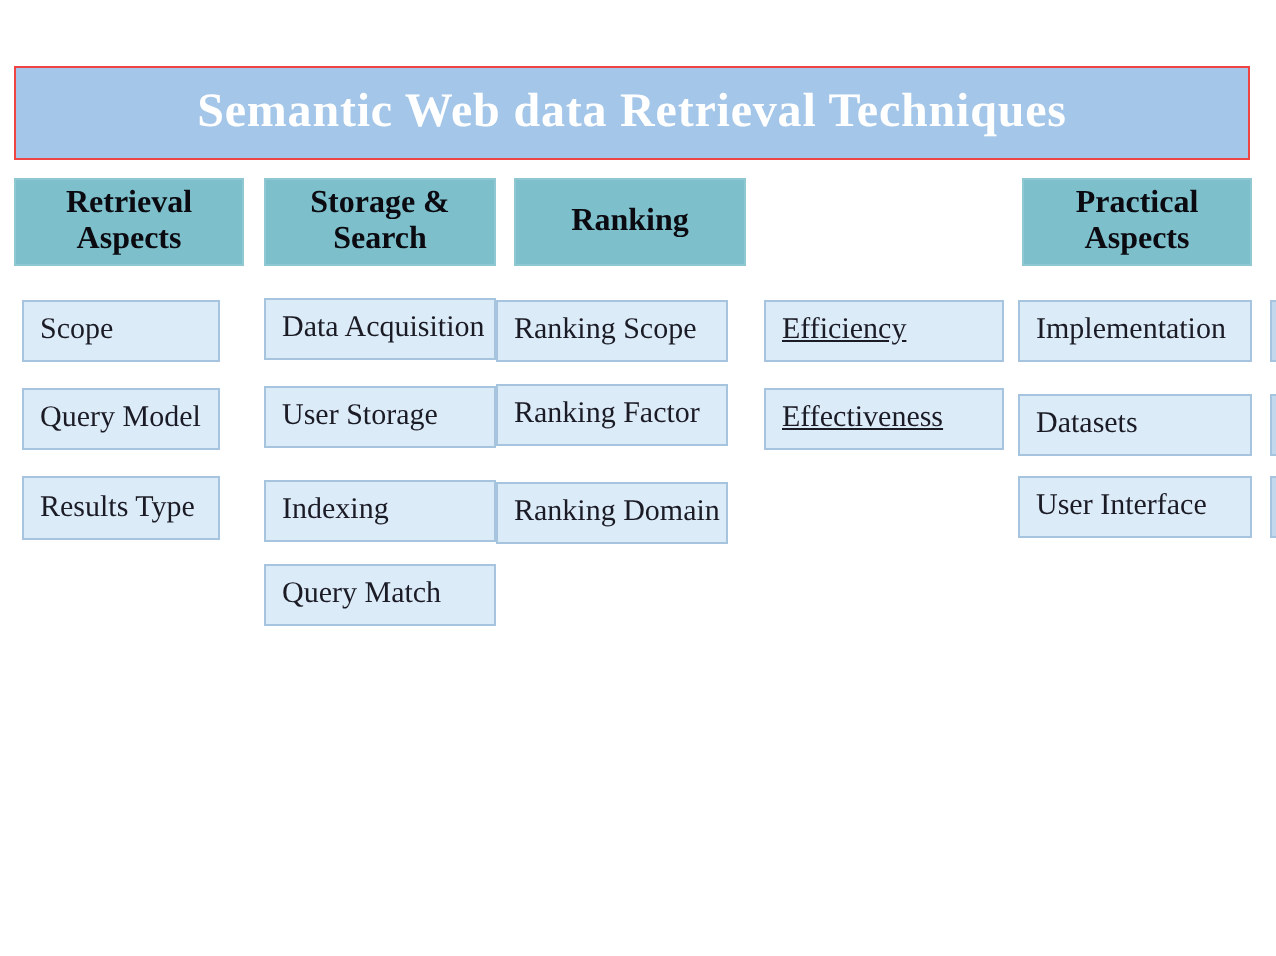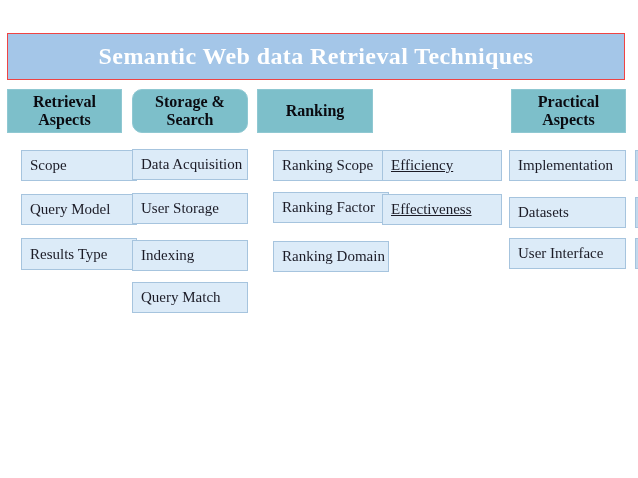--- a/index.html
+++ b/index.html
@@ -39,42 +39,42 @@
     box-sizing: border-box;
     display: flex; align-items: center; justify-content: center;
     text-align: center;
     color: var(--header-text, #0a0a10);
     font-size: 16px;
     font-weight: bold;
     line-height: 1.12;
     padding: 0 4px;
   }
   .h1 { left: 7px;   width: 115px; }
-  .h2 { left: 132px; width: 116px; border-radius: 10px; }
+  .h2 { left: 132px; width: 116px; }
   .h3 { left: 257px; width: 116px; }
   .h4 { left: 382px; width: 120px; }
   .h5 { left: 511px; width: 115px; }
 
   
   .item {
     position: absolute;
     height: 31px;
     background: var(--item-box-bg, #dcebf8);
     border: 1px solid var(--item-box-border, #a6c4de);
     box-sizing: border-box;
     display: flex; align-items: center;
     padding-left: 8px;
     color: var(--item-text, #1b1b26);
     font-size: 15px;
     white-space: nowrap;
     overflow: hidden;
   }
-  .c1 { left: 21px;   width: 116px; }
+  .c1 { left: 11px;   width: 99px; }
   .c2 { left: 132px; width: 116px; }
-  .c3 { left: 273px; width: 116px; font-family: Liberation Serif, serif; }
+  .c3 { left: 248px; width: 116px; font-family: Liberation Serif, serif; }
   .c4 { left: 382px; width: 120px; text-decoration: underline; }
   .c5 { left: 509px; width: 117px; }
 
   .c1.r1 { top: 150px; } .c1.r2 { top: 194px; } .c1.r3 { top: 238px; height: 32px; }
   .c2.r1 { top: 149px; } .c2.r2 { top: 193px; } .c2.r3 { top: 240px; } .c2.r4 { top: 282px; }
   .c3.r1 { top: 150px; } .c3.r2 { top: 192px; } .c3.r3 { top: 241px; }
   .c4.r1 { top: 150px; } .c4.r2 { top: 194px; } .c4.r3 { top: 237px; }
   .c5.r1 { top: 150px; } .c5.r2 { top: 197px; } .c5.r3 { top: 238px; }
 
   

